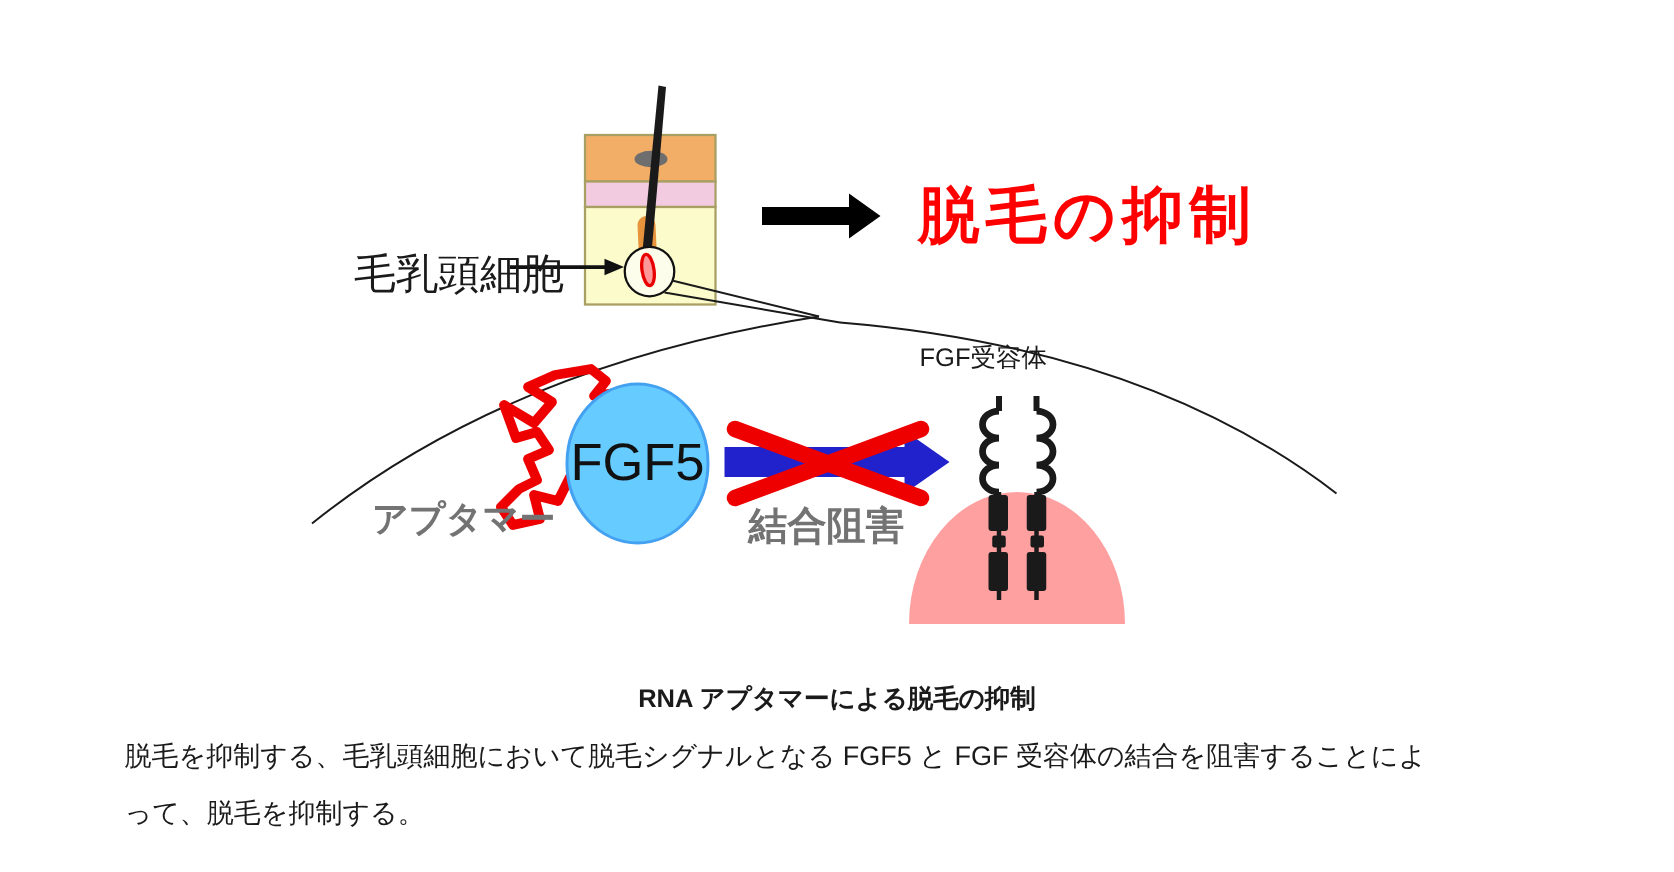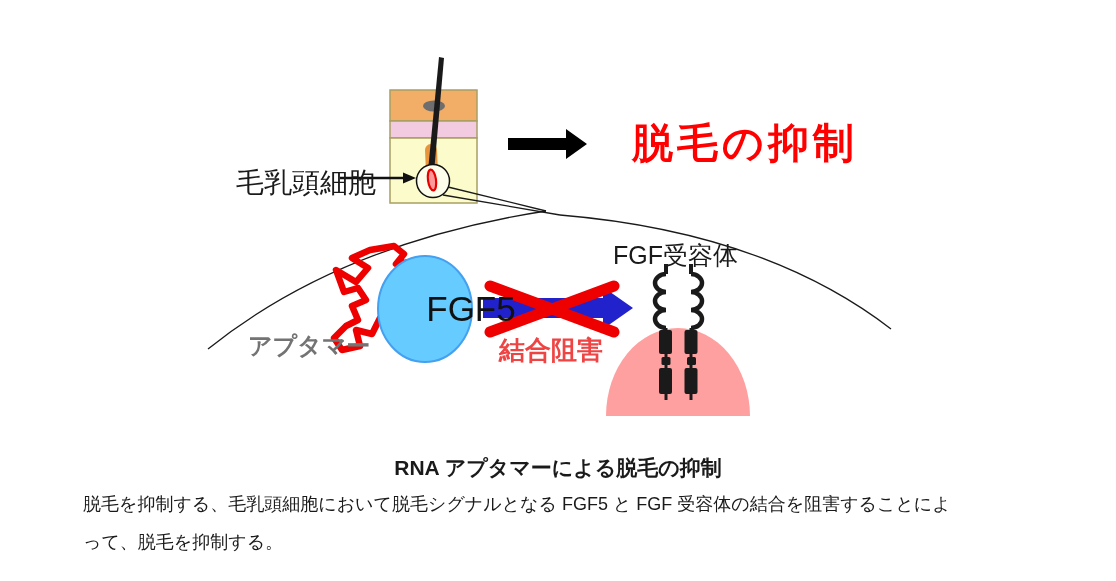--- a/index.html
+++ b/index.html
@@ -3,26 +3,26 @@
 <meta charset="utf-8">
 <style>
   html,body{margin:0;padding:0;background:#ffffff;}
   .canvas{
     position:relative;width:1116px;height:581px;background:#ffffff;
     font-family:"Liberation Sans", sans-serif;overflow:hidden;
   }
   .layer{position:absolute;left:0;top:0;}
   .lbl{position:absolute;white-space:nowrap;color:#1a1a1a;}
   .lbl-skin{left:236px;top:164px;font-size:28px;}
-  .lbl-result{left:612px;top:116px;font-size:41px;font-weight:bold;color:#ff0000;letter-spacing:4px;margin-left:20px;}
-  .lbl-fgf5{left:378px;top:289px;width:94px;text-align:center;font-size:35px;color:#111;padding-left:46px;}
+  .lbl-result{left:612px;top:116px;font-size:41px;font-weight:bold;color:#ff0000;letter-spacing:4px;}
+  .lbl-fgf5{left:378px;top:289px;width:94px;text-align:center;font-size:35px;color:#111;}
   .lbl-aptamer{left:248px;top:330px;font-size:24px;font-weight:bold;color:#737373;}
-  .lbl-block{left:499px;top:333px;font-size:26px;font-weight:bold;color:#ef4444;}
-  .lbl-receptor{left:613px;top:239px;font-size:25px;}
-  .lbl-caption{left:0;top:454px;width:1116px;text-align:center;font-size:21px;font-weight:bold;}
+  .lbl-block{left:499px;top:333px;font-size:26px;font-weight:bold;color:#737373;}
+  .lbl-receptor{left:613px;top:227px;font-size:17px;}
+  .lbl-caption{left:0;top:454px;width:1116px;text-align:center;font-size:17px;font-weight:bold;}
   .lbl-body1{left:83px;top:492px;font-size:18px;}
   .lbl-body2{left:83px;top:530px;font-size:18px;text-align:right;}
 </style>
 </head>
 <body>
 
 <div class="canvas">
 
   <svg class="layer" width="1116" height="581" viewBox="0 0 1116 581">
 

